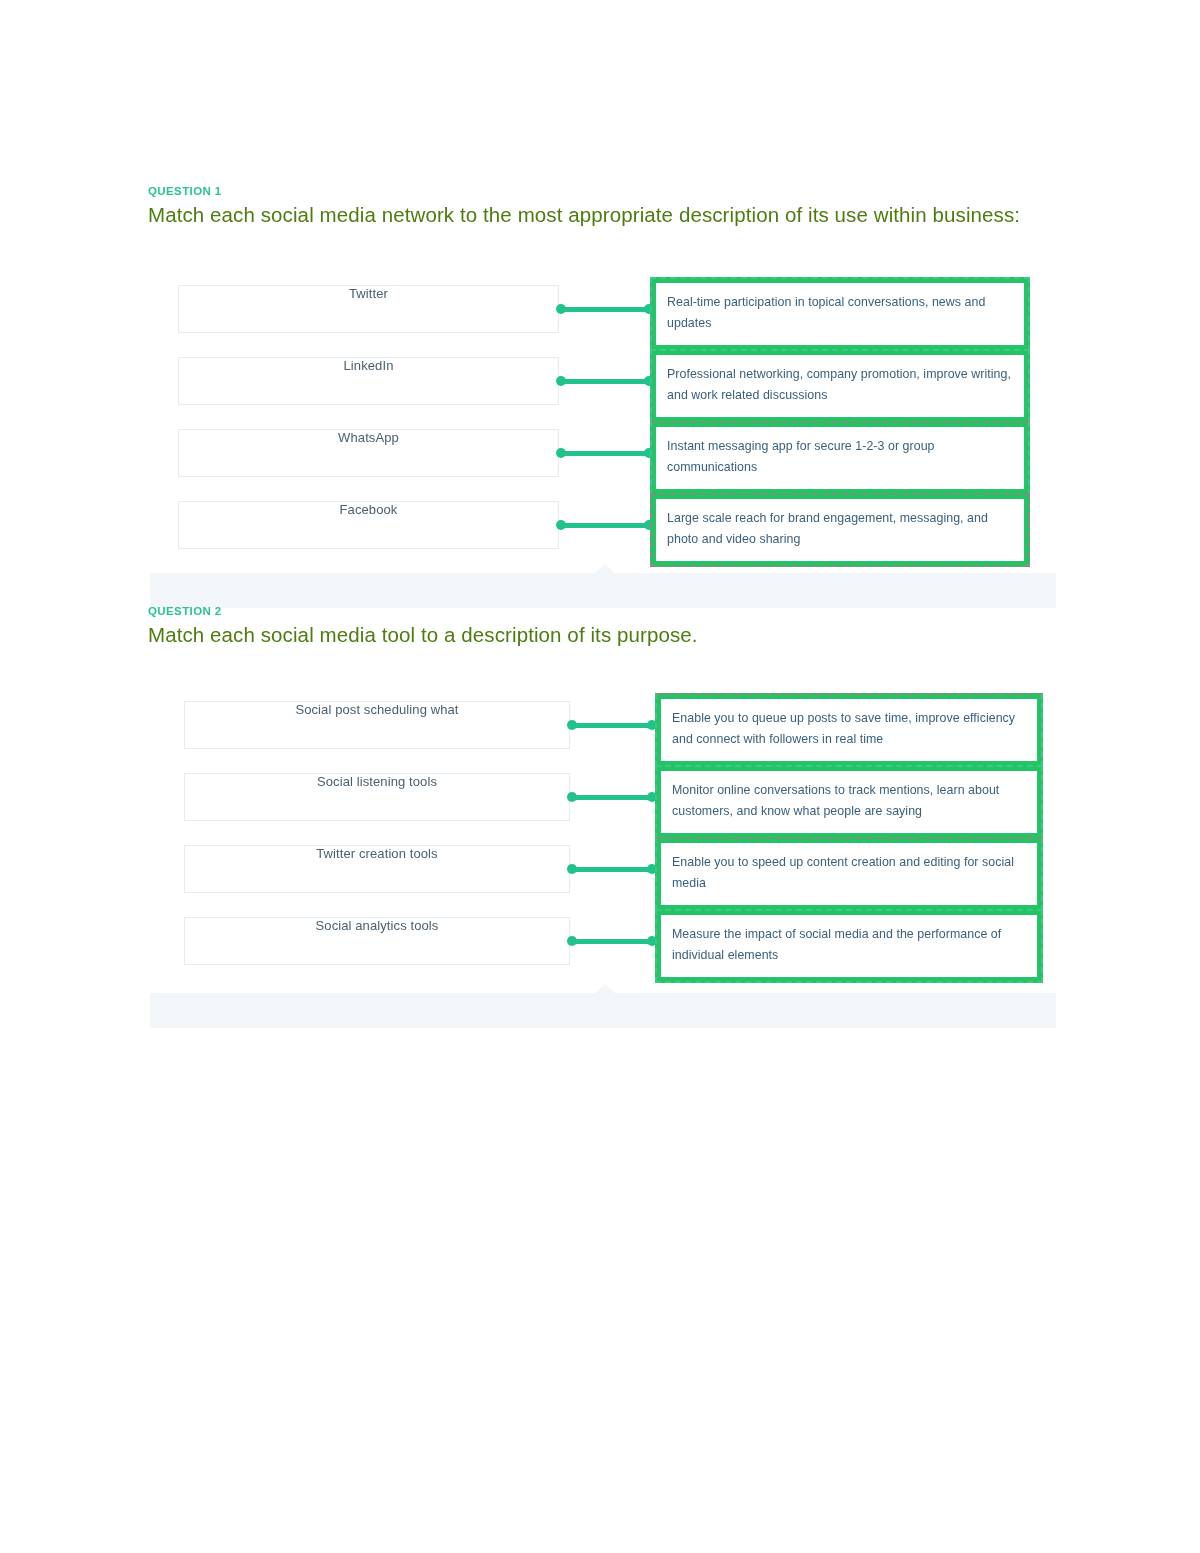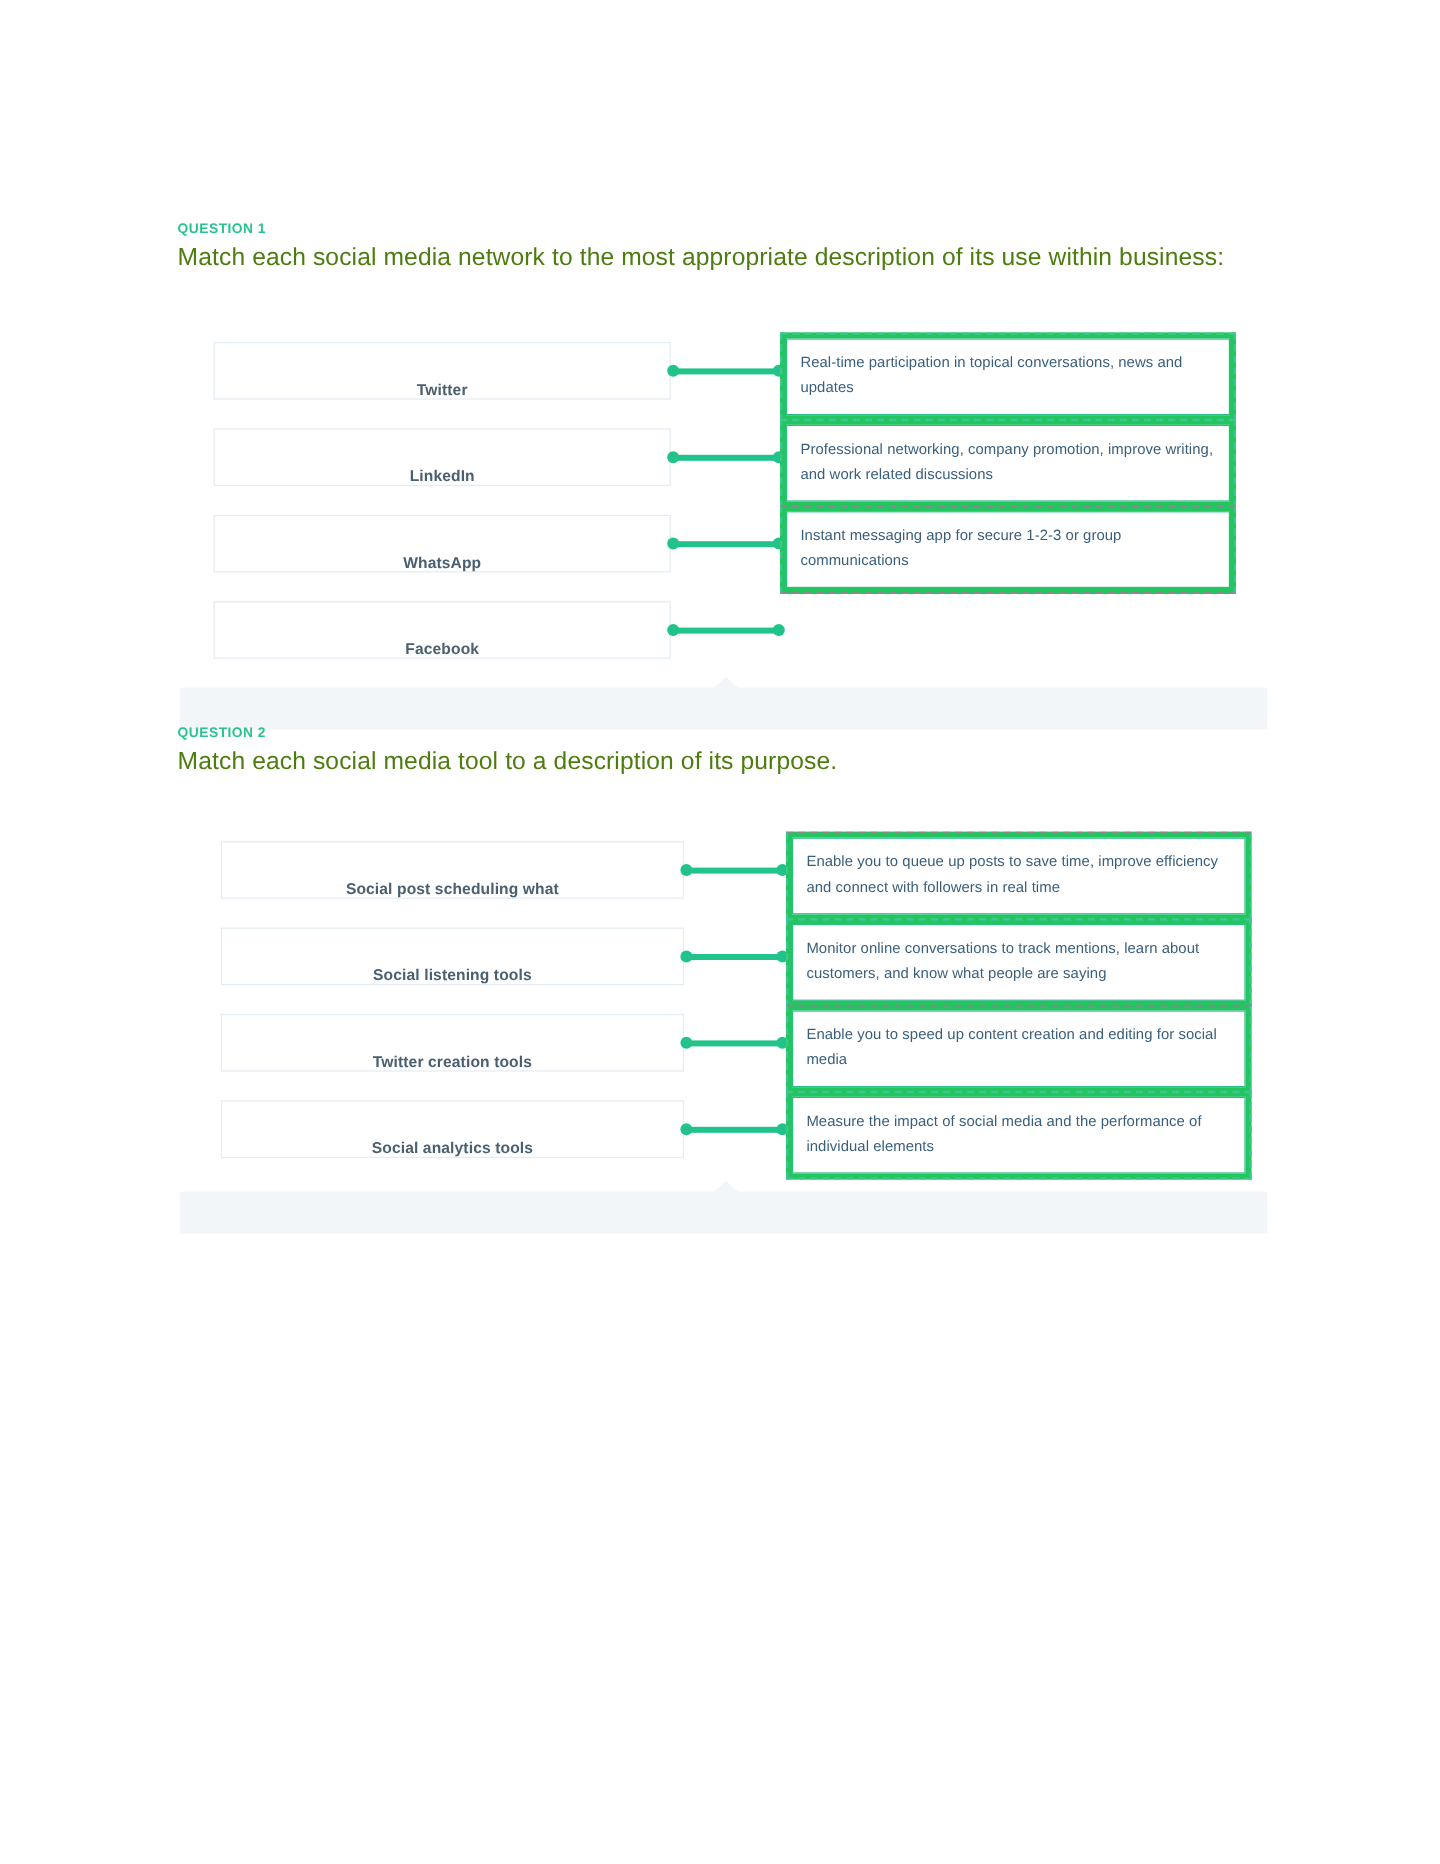--- a/index.html
+++ b/index.html
@@ -64,23 +64,22 @@
   }
 
   
   .opt-box {
     position: absolute;
     top: 8px;
     height: 48px;
     background: #ffffff;
     border: 1px solid #e4ecf3;
     display: flex;
-    align-items: flex-end;
+    align-items: flex-start;
     justify-content: center;
-    font-weight: bold;
   }
   #q1-rows .opt-box { left: 178px; width: 381px; }
   #q2-rows .opt-box { left: 184px; width: 386px; }
 
   .opt-label {
     font-size: 13px;
     color: #4a6070;
     text-align: center;
     letter-spacing: 0.1px;
   }
@@ -228,20 +227,25 @@
 
       <div class="match-row">
         <div class="opt-box">
           <span class="opt-label">Facebook</span>
         </div>
         <div class="connector">
           <span class="dot left"></span>
           <span class="bar"></span>
           <span class="dot right"></span>
         </div>
+        <div class="desc-outer gray-dash">
+          <div class="desc-inner">
+            <span class="desc-text">Large scale reach for brand engagement, messaging, and photo and video sharing</span>
+          </div>
+        </div>
       </div>
 
     </div>
   </div>
 
   <div class="footer-bar" id="q1-footer">
     <div class="footer-notch"></div>
   </div>
 
   <div class="question-block" id="q2-block">

